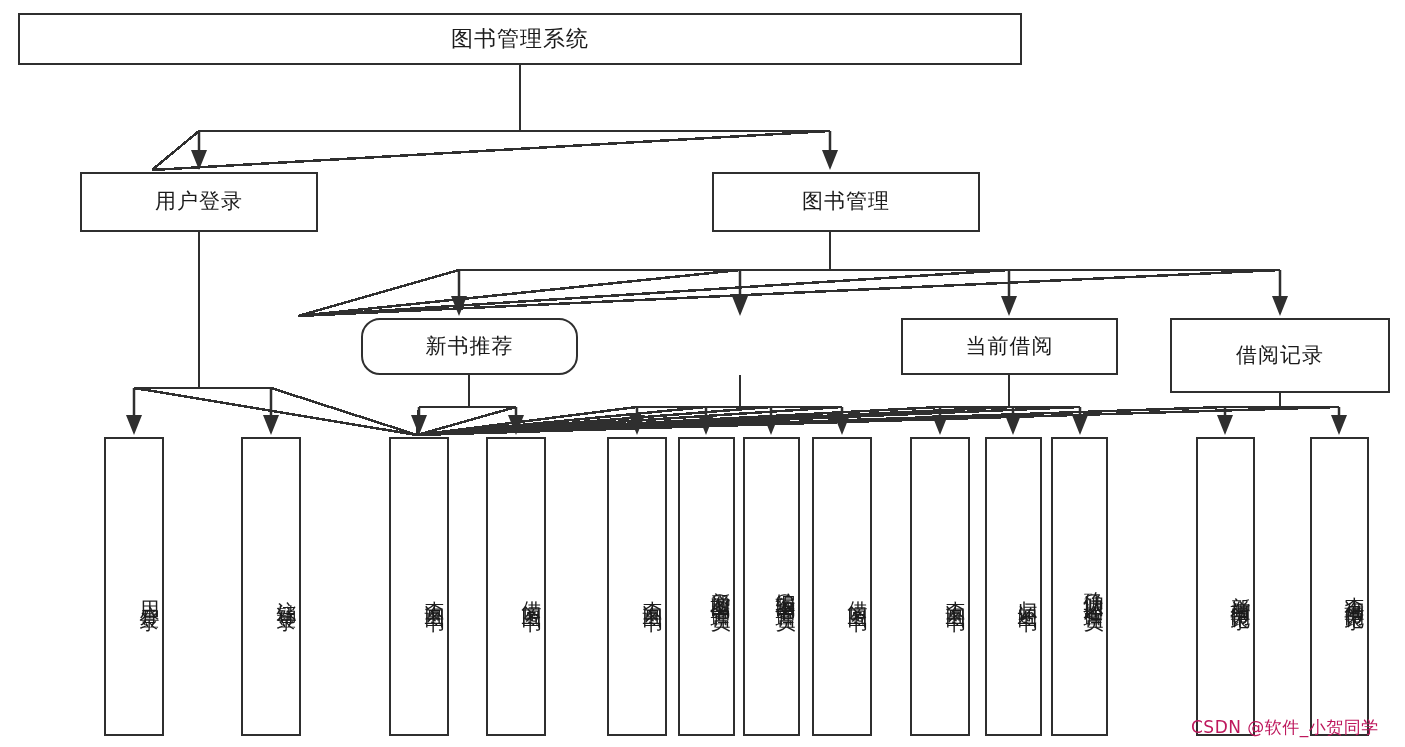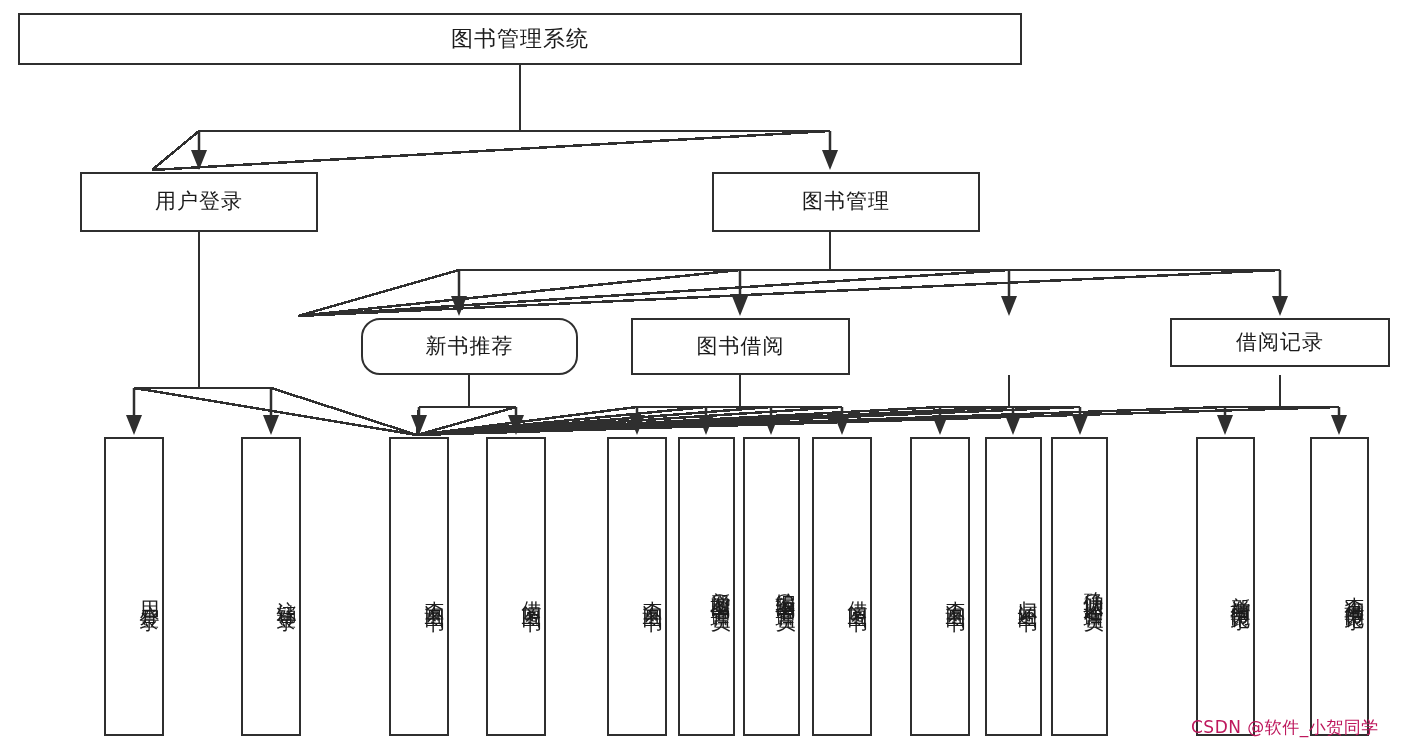--- a/index.html
+++ b/index.html
@@ -153,24 +153,24 @@
   <div class="node horiz" id="n-l2-0" style="left: 80px; top: 172px; width: 238px; height: 60px;">
     <span>用户登录</span>
   </div>
   <div class="node horiz" id="n-l2-1" style="left: 712px; top: 172px; width: 268px; height: 60px;">
     <span>图书管理</span>
   </div>
 
   <div class="node horiz" id="n-l3-0" style="left: 361px; top: 318px; width: 217px; height: 57px; border-radius: 19px;">
     <span>新书推荐</span>
   </div>
-  <div class="node horiz" id="n-l3-1" style="left: 631px; top: 318px; width: 219px; height: 57px;">
-    <span>图书借阅</span>
-  </div>
-  <div class="node horiz" id="n-l3-3" style="left: 1170px; top: 318px; width: 220px; height: 49px;">
+  <div class="node horiz" id="n-l3-2" style="left: 901px; top: 318px; width: 217px; height: 57px;">
+    <span>当前借阅</span>
+  </div>
+  <div class="node horiz" id="n-l3-3" style="left: 1170px; top: 318px; width: 220px; height: 75px;">
     <span>借阅记录</span>
   </div>
 
   <div class="node leaf" id="n-l4-0" style="left: 104px; top: 437px; width: 60px; height: 299px;">
     <span>用户登录</span>
   </div>
   <div class="node leaf" id="n-l4-1" style="left: 241px; top: 437px; width: 60px; height: 299px;">
     <span>注销登录</span>
   </div>
   <div class="node leaf" id="n-l4-2" style="left: 389px; top: 437px; width: 60px; height: 299px;">

